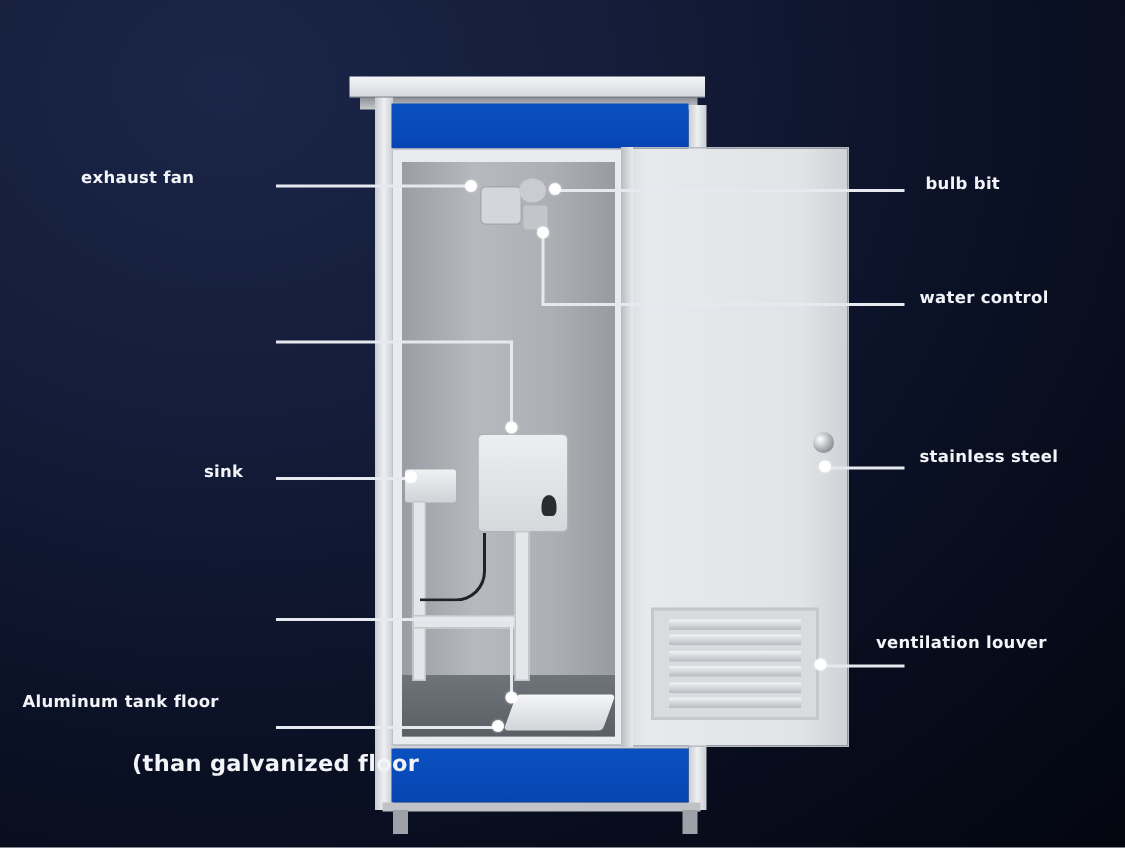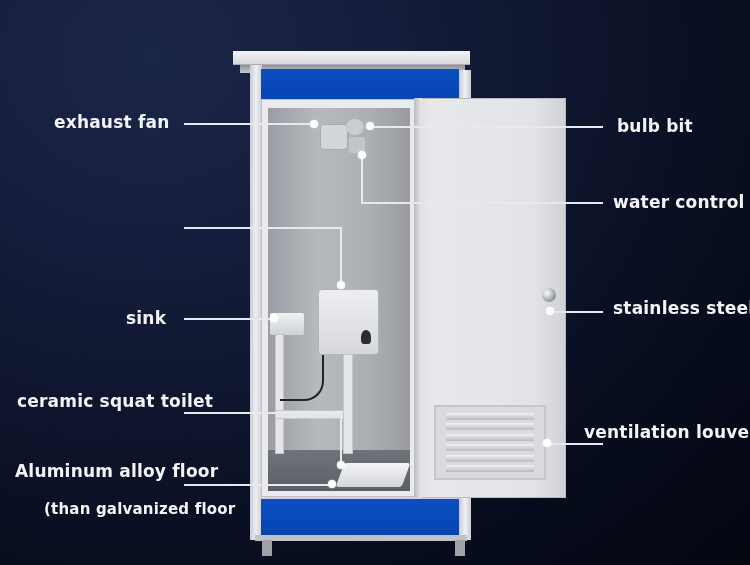--- a/index.html
+++ b/index.html
@@ -7,26 +7,26 @@
   body {
     position: relative;
     background: radial-gradient(ellipse at 20% 10%, #1b2547 0%, #141d3a 30%, #0b1126 60%, #03060f 100%);
     font-family: "DejaVu Sans", "Liberation Sans", sans-serif;
     color: #ffffff;
   }
   .canvas { position: absolute; inset: 0; }
   .label {
     position: absolute;
     font-weight: bold;
-    font-size: 17px;
+    font-size: 11px;
     color: #f2f4f8;
     white-space: nowrap;
     letter-spacing: 0.2px;
   }
-  .label.small { font-size: 15px; line-height: 21px; }
+  .label.small { font-size: 15px; line-height: 21px; margin-left: 44px; }
   .line {
     position: absolute;
     background: #e6e9ef;
   }
   .hline { height: 1.5px; }
   .vline { width: 1.5px; }
   .dot {
     position: absolute;
     width: 8px; height: 8px;
     border-radius: 50%;
@@ -182,30 +182,29 @@
   </div>
 
   <div class="label" style="left:54px;top:112px;">exhaust fan</div>
   <div class="line hline" style="left:184px;top:123px;width:130px;"></div>
   <div class="dot" style="left:314px;top:124px;"></div>
 
   <div class="line hline" style="left:184px;top:227px;width:157px;"></div>
   <div class="line vline" style="left:340px;top:227px;height:58px;"></div>
   <div class="dot" style="left:341px;top:285px;"></div>
 
-  <div class="label" style="left:126px;top:308px;">sink</div>
+  <div class="label" style="left:136px;top:308px;">sink</div>
   <div class="line hline" style="left:184px;top:318px;width:90px;"></div>
   <div class="dot" style="left:274px;top:318px;"></div>
 
-  <div class="label" style="left:17px;top:391px;">ceramic squat toilet</div>
   <div class="line hline" style="left:184px;top:412px;width:157px;"></div>
   <div class="line vline" style="left:340px;top:412px;height:52px;"></div>
   <div class="dot" style="left:341px;top:465px;"></div>
 
-  <div class="label" style="left:15px;top:461px;">Aluminum alloy floor</div>
+  <div class="label" style="left:15px;top:461px;">Aluminum tank floor</div>
   <div class="line hline" style="left:184px;top:484px;width:148px;"></div>
   <div class="dot" style="left:332px;top:484px;"></div>
 
   <div class="label small" style="left:44px;top:499px;">(than galvanized floor</div>
 
   <div class="label" style="left:617px;top:116px;">bulb bit</div>
   <div class="line hline" style="left:370px;top:126px;width:233px;"></div>
   <div class="dot" style="left:370px;top:126px;"></div>
 
   <div class="label" style="left:613px;top:192px;">water control</div>

